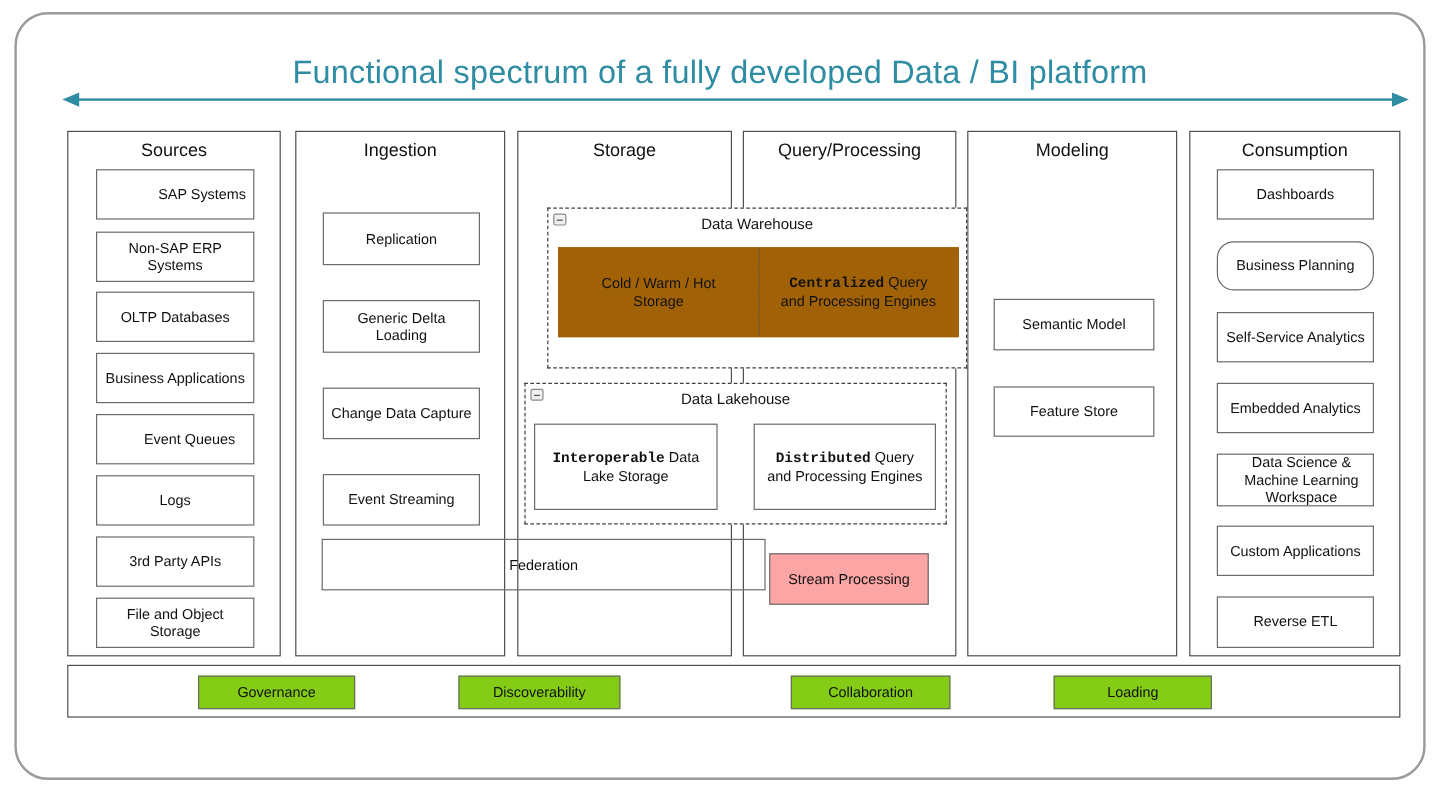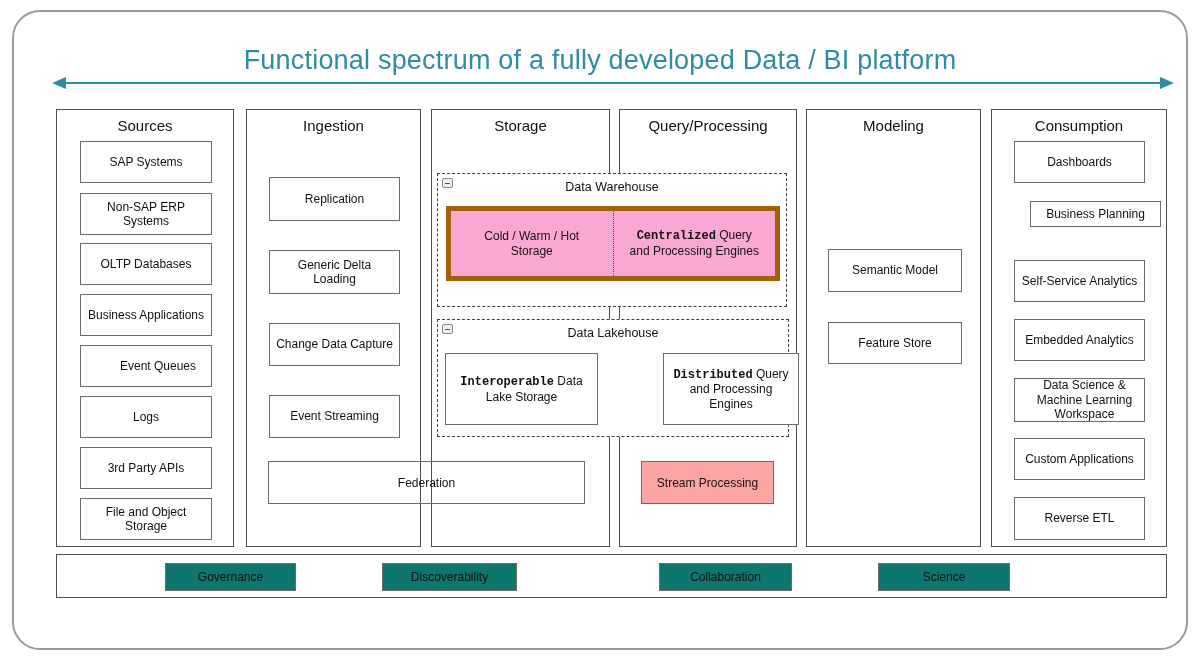--- a/index.html
+++ b/index.html
@@ -16,32 +16,32 @@
   .col{position:absolute;top:97px;height:438px;border:1px solid #4f4f4f;background:#ffffff;box-sizing:border-box;}
   .col-header{position:absolute;left:0;top:7px;width:100%;text-align:center;font-size:15px;color:#111;}
   .item-box{position:absolute;border:1px solid #6b6b6b;background:#ffffff;box-sizing:border-box;
             display:flex;align-items:center;justify-content:center;text-align:center;
             font-size:12px;line-height:1.2;color:#111;padding:2px 6px;}
   .dashed-group{position:absolute;border:1px dashed #3f3f3f;background:#ffffff;box-sizing:border-box;z-index:5;}
   .group-label{position:absolute;left:0;top:6px;width:100%;text-align:center;font-size:12.5px;color:#111;}
   .collapse-toggle{position:absolute;left:4px;top:4px;width:11px;height:10px;border:1px solid #8a8a8a;
                    background:#efefef;box-sizing:border-box;border-radius:2px;}
   .collapse-toggle .minus{position:absolute;left:2px;right:2px;top:4px;height:1px;background:#555;}
-  .split-box{position:absolute;border:5px solid #a16207;background:#f9a8d4;box-sizing:border-box;display:flex;}
+  .split-box{position:absolute;border:1px solid #a16207;background:#a16207;box-sizing:border-box;display:flex;}
   .split-cell{flex:1;display:flex;align-items:center;justify-content:center;text-align:center;
               font-size:12px;line-height:1.25;color:#111;padding:4px 14px;}
   .split-cell.left{border-right:1px dotted #4f4f4f;}
   .overlay-box{position:absolute;border:1px solid #6b6b6b;box-sizing:border-box;z-index:6;
                display:flex;align-items:center;justify-content:center;text-align:center;
                font-size:12px;color:#111;}
   .overlay-box.transparent{background:transparent;}
   .overlay-box.opaque{background:#fca5a5;}
   .bottom-bar{position:absolute;left:42px;top:542px;width:1111px;height:44px;
               border:1px solid #4f4f4f;background:#ffffff;box-sizing:border-box;z-index:4;}
-  .bottom-item{position:absolute;top:8px;height:28px;border:1px solid #6b6b6b;background:#0f766e;
+  .bottom-item{position:absolute;top:8px;height:28px;border:1px solid #6b6b6b;background:#84cc16;
                box-sizing:border-box;display:flex;align-items:center;justify-content:center;
                font-size:12px;color:#111;}
   b{font-weight:bold;font-family:Liberation Mono, monospace;}
 </style>
 </head>
 <body>
 
 <div class="canvas">
   <div class="outer-frame">
 
@@ -49,21 +49,21 @@
 
     <div class="spectrum-arrow">
       <span class="head left"></span>
       <span class="shaft"></span>
       <span class="head right"></span>
     </div>
 
     <div id="columns-layer">
         <div class="col" style="left: 42px; width: 178px;">
           <div class="col-header">Sources</div>
-          <div class="item-box" style="left: 23px; top: 31px; width: 132px; height: 42px;">
+          <div class="item-box" style="left: 23px; top: 31px; width: 132px; height: 42px; justify-content: flex-end;">
             <span>SAP Systems</span>
           </div>
           <div class="item-box" style="left: 23px; top: 83px; width: 132px; height: 42px;">
             <span>Non-SAP ERP Systems</span>
           </div>
           <div class="item-box" style="left: 23px; top: 133px; width: 132px; height: 42px;">
             <span>OLTP Databases</span>
           </div>
           <div class="item-box" style="left: 23px; top: 184px; width: 132px; height: 42px;">
             <span>Business Applications</span>
@@ -109,42 +109,42 @@
           </div>
           <div class="item-box" style="left: 21px; top: 212px; width: 134px; height: 42px;">
             <span>Feature Store</span>
           </div>
         </div>
         <div class="col" style="left: 977px; width: 176px;">
           <div class="col-header">Consumption</div>
           <div class="item-box" style="left: 22px; top: 31px; width: 131px; height: 42px;">
             <span>Dashboards</span>
           </div>
-          <div class="item-box" style="left: 38px; top: 91px; width: 131px; height: 26px;">
+          <div class="item-box" style="left: 22px; top: 91px; width: 131px; height: 41px; border-radius: 14px;">
             <span>Business Planning</span>
           </div>
           <div class="item-box" style="left: 22px; top: 150px; width: 131px; height: 42px;">
             <span>Self-Service Analytics</span>
           </div>
           <div class="item-box" style="left: 22px; top: 209px; width: 131px; height: 42px;">
             <span>Embedded Analytics</span>
           </div>
           <div class="item-box" style="left: 22px; top: 268px; width: 131px; height: 44px; padding-left: 16px;">
             <span>Data Science &amp; Machine Learning Workspace</span>
           </div>
           <div class="item-box" style="left: 22px; top: 328px; width: 131px; height: 42px;">
             <span>Custom Applications</span>
           </div>
           <div class="item-box" style="left: 22px; top: 387px; width: 131px; height: 43px;">
             <span>Reverse ETL</span>
           </div>
         </div>
       </div>
 
-    <div class="dashed-group" style="left:423px;top:161px;width:350px;height:134px;">
+    <div class="dashed-group" style="left:442px;top:161px;width:350px;height:134px;">
       <div class="collapse-toggle">
           <span class="minus"></span>
         </div>
       <div class="group-label">Data Warehouse</div>
       <div class="split-box" style="left:8px;top:32px;width:334px;height:75px;">
         <div class="split-cell left">
           <span>Cold / Warm / Hot Storage</span>
         </div>
         <div class="split-cell">
           <span><b>Centralized</b><span> Query and Processing Engines</span></span>
@@ -153,42 +153,42 @@
     </div>
 
     <div class="dashed-group" style="left:423px;top:307px;width:352px;height:118px;">
       <div class="collapse-toggle">
           <span class="minus"></span>
         </div>
       <div class="group-label">Data Lakehouse</div>
       <div class="item-box" style="left:7px;top:33px;width:153px;height:72px;">
         <span><b>Interoperable</b><span> Data Lake Storage</span></span>
       </div>
-      <div class="item-box" style="left:190px;top:33px;width:136px;height:72px;margin-left:35px;">
+      <div class="item-box" style="left:190px;top:33px;width:152px;height:72px;">
         <span><b>Distributed</b><span> Query and Processing Engines</span></span>
       </div>
     </div>
 
-    <div class="overlay-box transparent" style="left:254px;top:449px;width:317px;height:43px;">
+    <div class="overlay-box transparent" style="left:254px;top:437px;width:370px;height:43px;">
       <span>Federation</span>
     </div>
 
     <div class="overlay-box opaque" style="left:627px;top:449px;width:133px;height:43px;">
       <span>Stream Processing</span>
     </div>
 
     <div class="bottom-bar">
       <div class="bottom-item" style="left:108px;width:131px;">
         <span>Governance</span>
       </div>
       <div class="bottom-item" style="left:325px;width:135px;">
         <span>Discoverability</span>
       </div>
       <div class="bottom-item" style="left:602px;width:133px;">
         <span>Collaboration</span>
       </div>
       <div class="bottom-item" style="left:821px;width:132px;">
-        <span>Science</span>
+        <span>Loading</span>
       </div>
     </div>
 
   </div>
 </div>
 
 </body></html>

